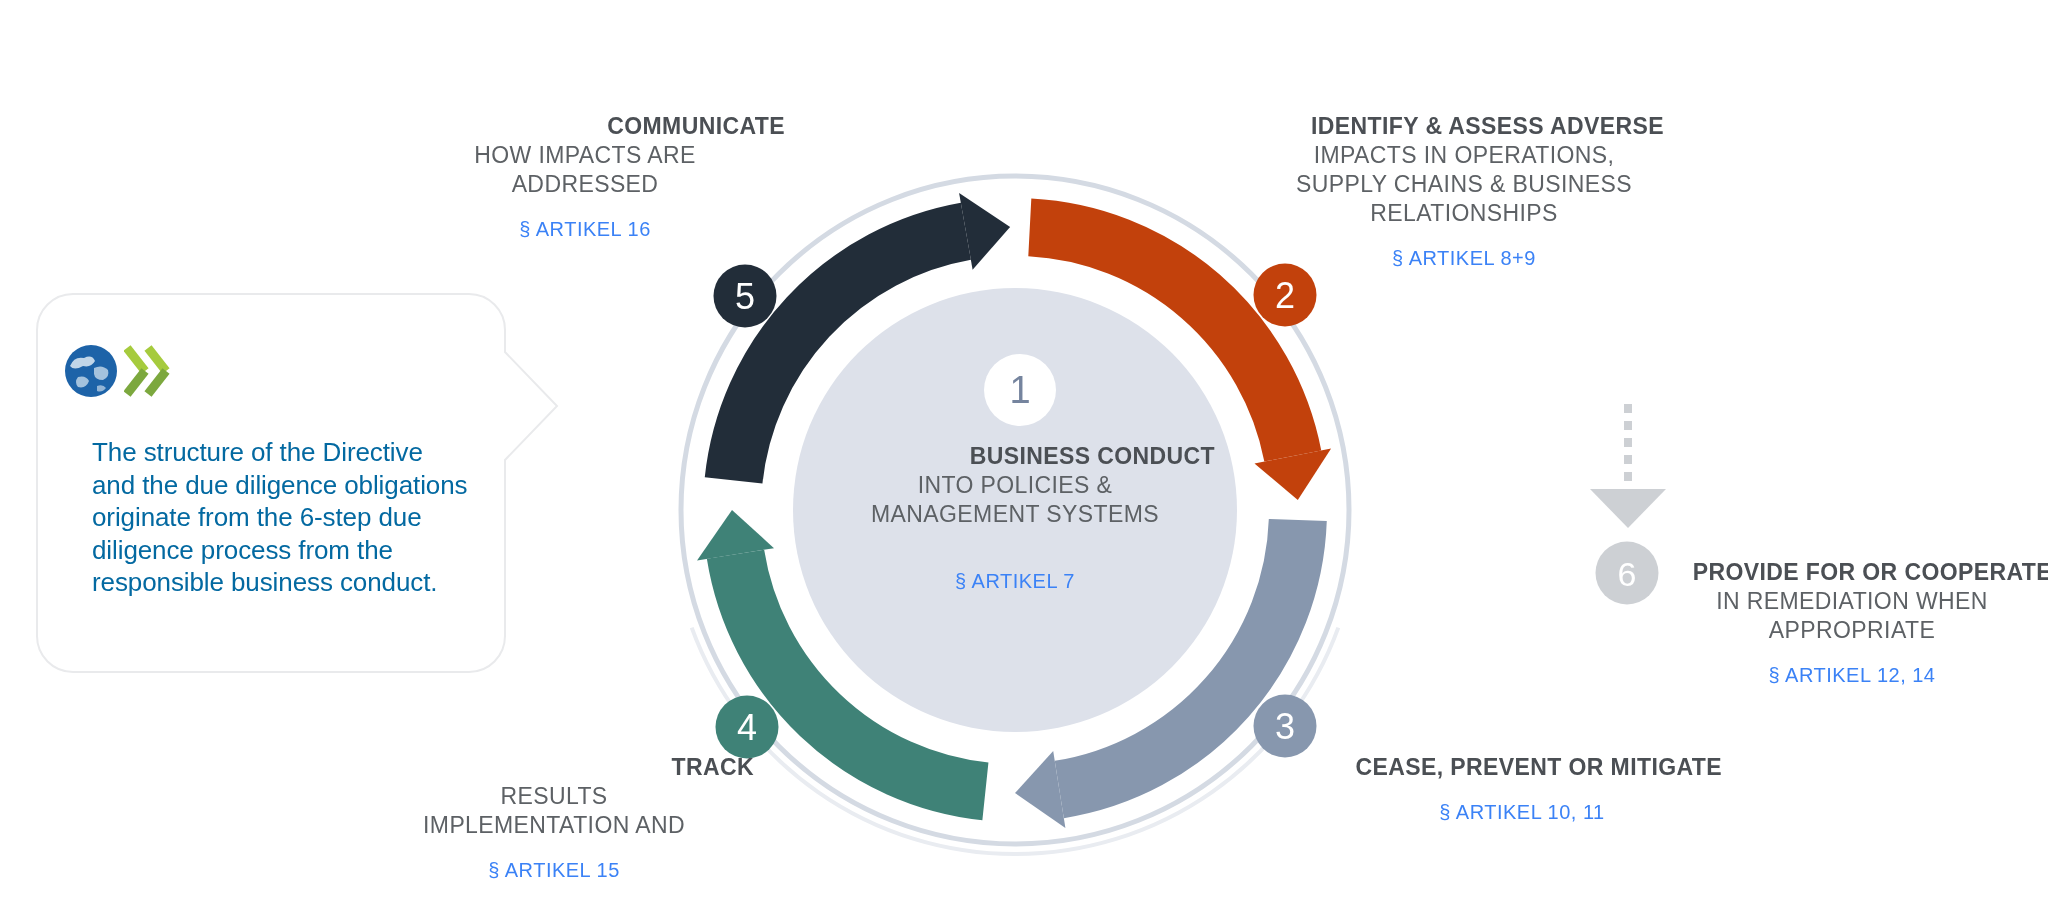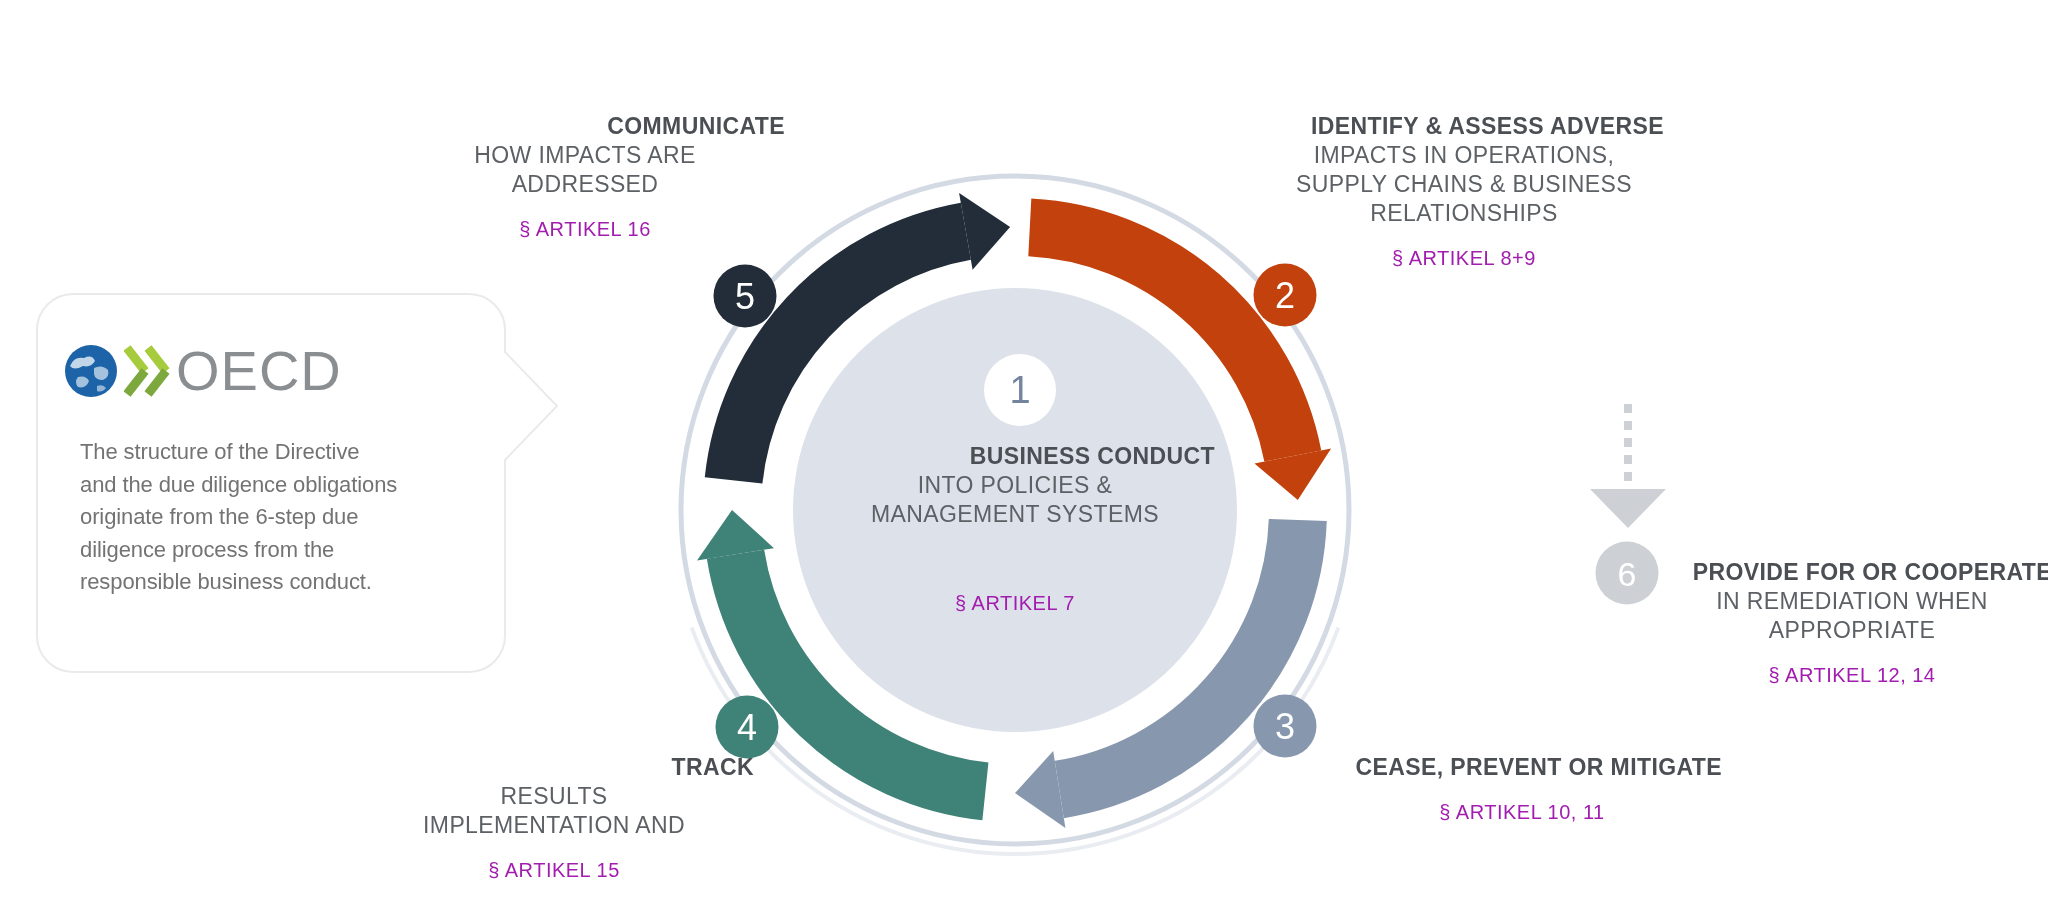--- a/index.html
+++ b/index.html
@@ -7,25 +7,25 @@
     width:2048px;height:919px;position:relative;background:#ffffff;
     font-family:"Liberation Sans", sans-serif;overflow:hidden;
   }
   #diagram-svg{position:absolute;left:0;top:0;}
   .label{
     position:absolute;text-align:center;font-size:23px;line-height:29px;
     letter-spacing:.4px;color:#5d6165;
   }
   .label .bold{font-weight:700;color:#4b4f54;white-space:nowrap;text-align:right;}
   .label div{white-space:nowrap;}
-  .artikel{margin-top:16px;font-size:20px;letter-spacing:.5px;color:#a21caf;}
-  .label-step1 .artikel{margin-top:60px;}
+  .artikel{margin-top:16px;font-size:20px;letter-spacing:.5px;color:#3b82f6;}
+  .label-step1 .artikel{margin-top:38px;}
   .bubble-text{
-    position:absolute;left:80px;top:436px;width:430px;text-align:left;
-    font-size:22px;line-height:32.5px;color:#737373;letter-spacing:-.1px;
+    position:absolute;left:92px;top:436px;width:430px;text-align:left;
+    font-size:26px;line-height:32.5px;color:#0369a1;letter-spacing:-.1px;
   }
   .bubble-text div{white-space:nowrap;}
   .logo-row{
     position:absolute;left:64px;top:342px;height:58px;
     display:flex;align-items:center;gap:6px;
   }
   .oecd-word{
     font-size:56px;color:#8a8e91;letter-spacing:1px;line-height:58px;
   }
   svg text{font-family:"Liberation Sans", sans-serif;}
@@ -97,21 +97,20 @@
     <path d="M30 24 Q38 20 44 26 Q46 33 39 36 Q31 36 30 30 Z" fill="#bcd2e6" opacity="0.85"></path>
     <path d="M14 33 Q22 31 25 37 Q22 45 14 43 Q10 38 14 33 Z" fill="#c6d9ea" opacity="0.8"></path>
     <path d="M33 42 Q39 40 42 44 Q38 49 33 47 Z" fill="#c6d9ea" opacity="0.7"></path>
   </svg>
   <svg width="46" height="56" viewBox="0 0 46 56">
     <path d="M3 5 L21 28" fill="none" stroke-width="9" stroke="#a6cb3d"></path>
     <path d="M21 28 L3 51" fill="none" stroke-width="9" stroke="#7ca83e"></path>
     <path d="M24 5 L42 28" fill="none" stroke-width="9" stroke="#a6cb3d"></path>
     <path d="M42 28 L24 51" fill="none" stroke-width="9" stroke="#7ca83e"></path>
   </svg>
-  <span class="oecd-word">OECD</span>
 </div>
 
 <div class="bubble-text">
   <div>The structure of the Directive</div>
   <div>and the due diligence obligations</div>
   <div>originate from the 6-step due</div>
   <div>diligence process from the</div>
   <div>responsible business conduct.</div>
 </div>
 

